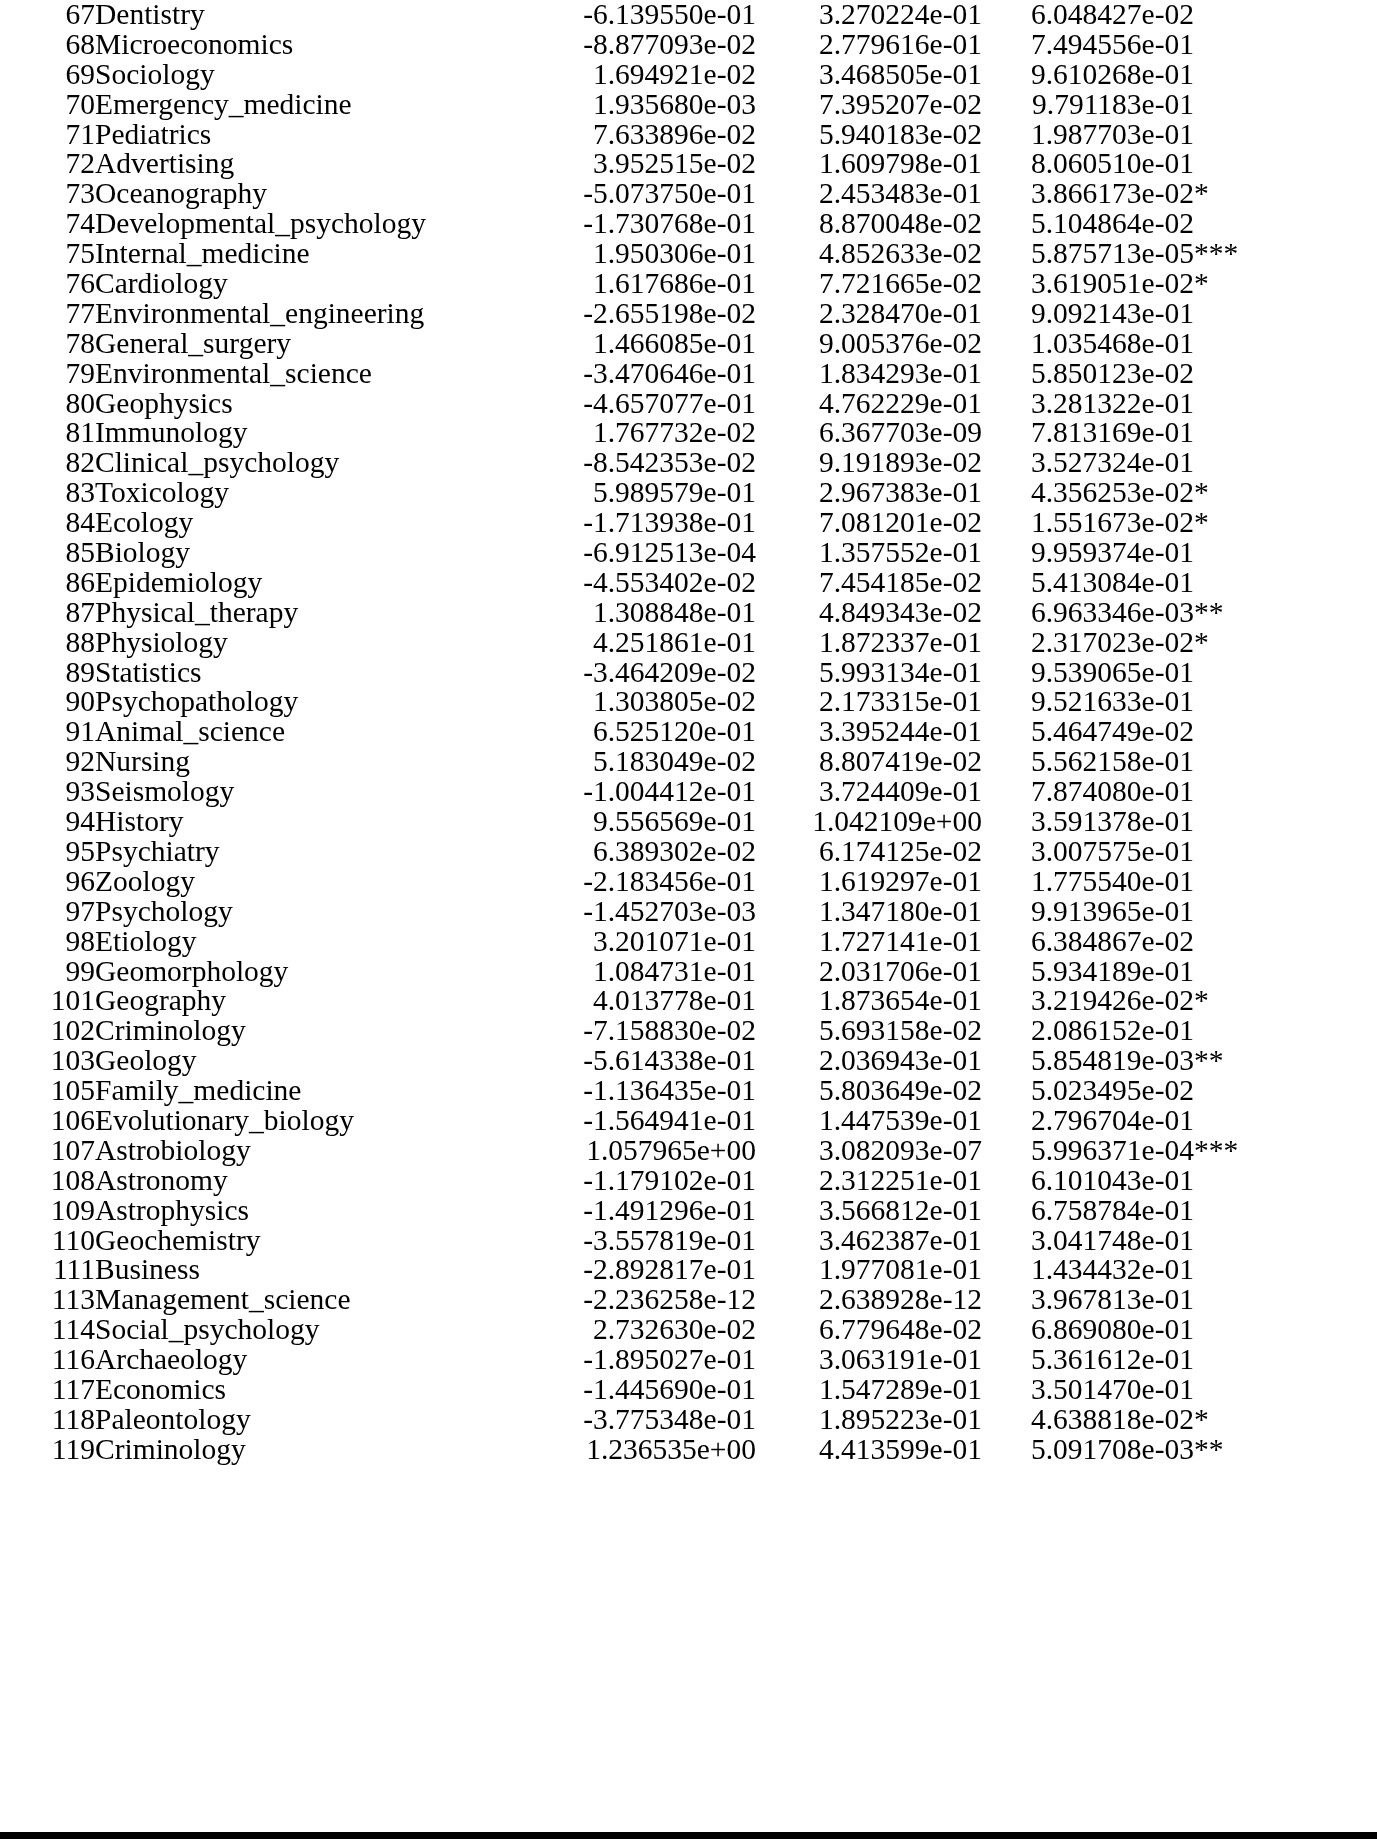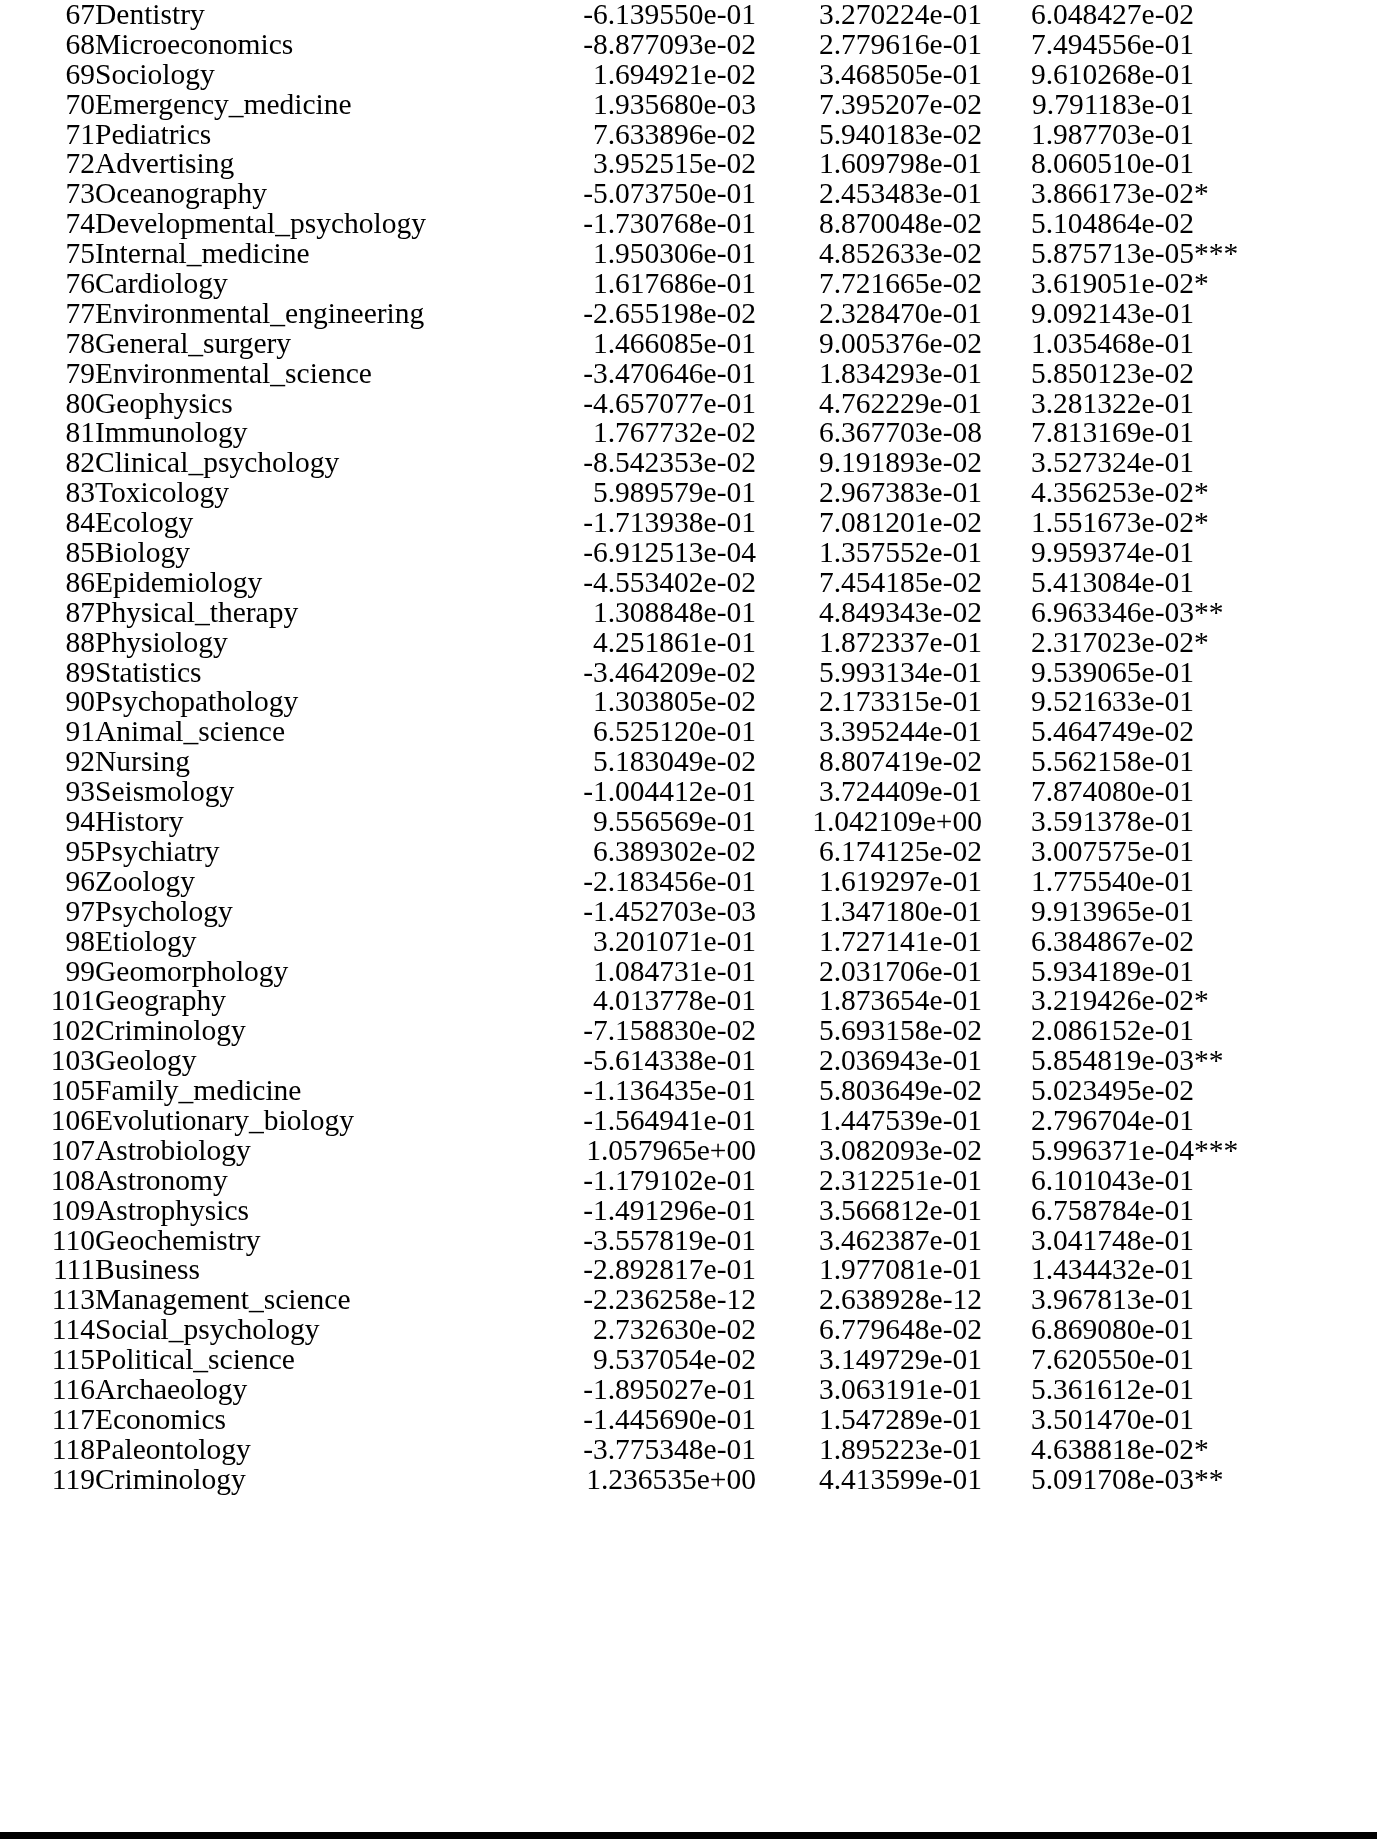--- a/index.html
+++ b/index.html
@@ -195,21 +195,21 @@
           <td class="name">Geophysics</td>
           <td class="num est">-4.657077e-01</td>
           <td class="num">4.762229e-01</td>
           <td class="num">3.281322e-01</td>
           <td class="sig"></td>
         </tr>
         <tr>
           <td class="idx">81</td>
           <td class="name">Immunology</td>
           <td class="num est">1.767732e-02</td>
-          <td class="num">6.367703e-08</td>
+          <td class="num">6.367703e-09</td>
           <td class="num">7.813169e-01</td>
           <td class="sig"></td>
         </tr>
         <tr>
           <td class="idx">82</td>
           <td class="name">Clinical_psychology</td>
           <td class="num est">-8.542353e-02</td>
           <td class="num">9.191893e-02</td>
           <td class="num">3.527324e-01</td>
           <td class="sig"></td>
@@ -387,21 +387,21 @@
           <td class="name">Evolutionary_biology</td>
           <td class="num est">-1.564941e-01</td>
           <td class="num">1.447539e-01</td>
           <td class="num">2.796704e-01</td>
           <td class="sig"></td>
         </tr>
         <tr>
           <td class="idx">107</td>
           <td class="name">Astrobiology</td>
           <td class="num est">1.057965e+00</td>
-          <td class="num">3.082093e-02</td>
+          <td class="num">3.082093e-07</td>
           <td class="num">5.996371e-04</td>
           <td class="sig">***</td>
         </tr>
         <tr>
           <td class="idx">108</td>
           <td class="name">Astronomy</td>
           <td class="num est">-1.179102e-01</td>
           <td class="num">2.312251e-01</td>
           <td class="num">6.101043e-01</td>
           <td class="sig"></td>
@@ -437,28 +437,20 @@
           <td class="num">2.638928e-12</td>
           <td class="num">3.967813e-01</td>
           <td class="sig"></td>
         </tr>
         <tr>
           <td class="idx">114</td>
           <td class="name">Social_psychology</td>
           <td class="num est">2.732630e-02</td>
           <td class="num">6.779648e-02</td>
           <td class="num">6.869080e-01</td>
-          <td class="sig"></td>
-        </tr>
-        <tr>
-          <td class="idx">115</td>
-          <td class="name">Political_science</td>
-          <td class="num est">9.537054e-02</td>
-          <td class="num">3.149729e-01</td>
-          <td class="num">7.620550e-01</td>
           <td class="sig"></td>
         </tr>
         <tr>
           <td class="idx">116</td>
           <td class="name">Archaeology</td>
           <td class="num est">-1.895027e-01</td>
           <td class="num">3.063191e-01</td>
           <td class="num">5.361612e-01</td>
           <td class="sig"></td>
         </tr>

